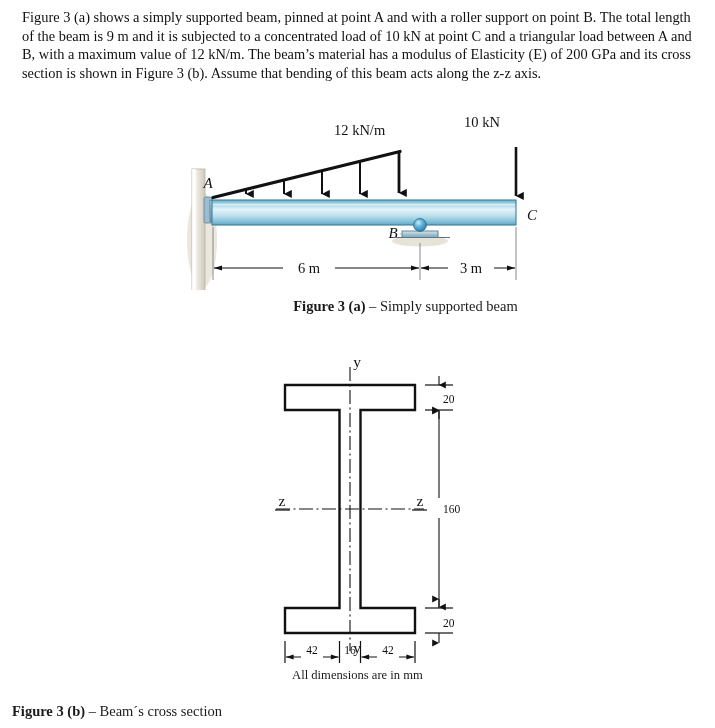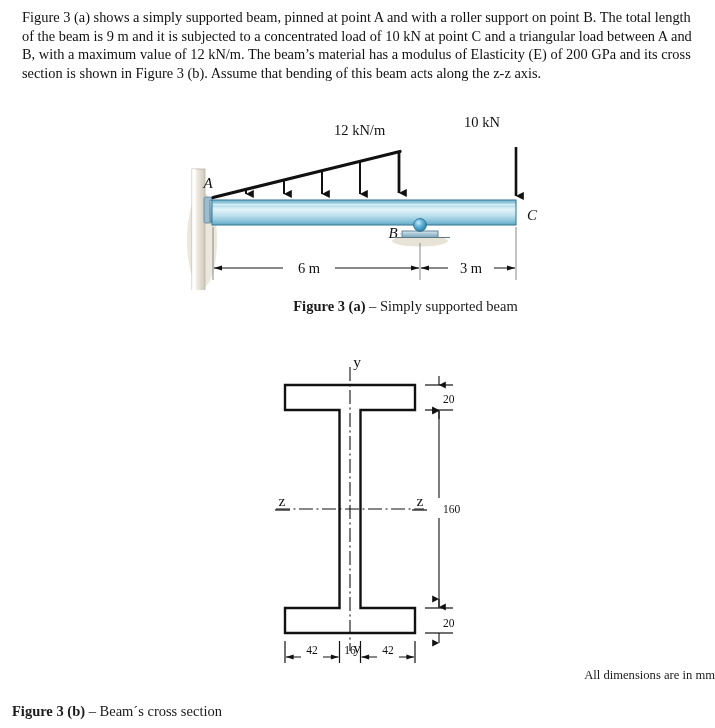--- a/index.html
+++ b/index.html
@@ -53,21 +53,21 @@
     left: 0px;
     top: 345px;
     width: 715px;
     height: 330px;
   }
   #dims-note {
     position: absolute;
     left: 0;
     top: 668px;
     width: 715px;
-    text-align: right;
+    text-align: center;
     font-size: 12.6px;
   }
   #figure-b-caption {
     position: absolute;
     left: 0;
     top: 703px;
     width: 715px;
     text-align: left;
     font-size: 14.5px;
     padding-left: 12px;

